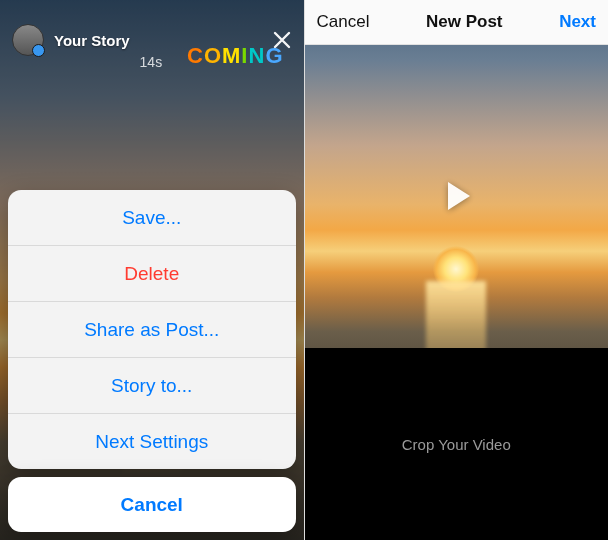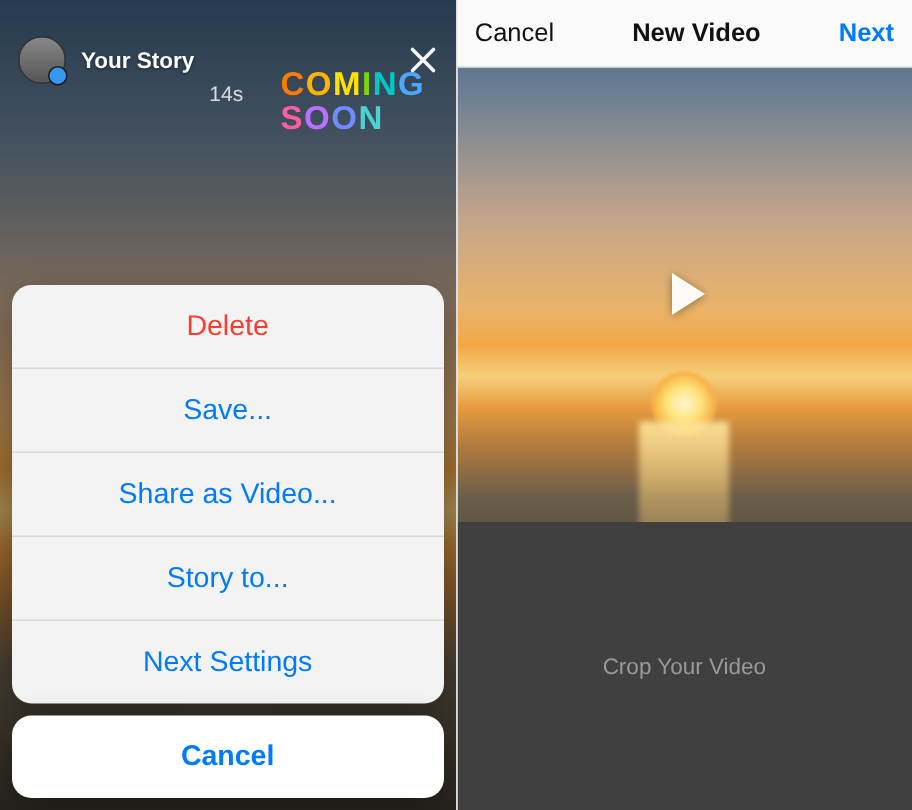--- a/index.html
+++ b/index.html
@@ -61,21 +61,21 @@
   .right .navbar{position:absolute;top:0;left:0;right:0;height:44px;background:#fafafa;border-bottom:1px solid #e1e1e1;display:flex;align-items:center;justify-content:space-between;padding:0 12px;z-index:2;}
   .nav-left,.nav-right{font-size:17px;color:#111;}
   .nav-right{color:#007aff;font-weight:600;text-align:right;}
   .nav-title{font-size:17px;font-weight:600;color:#111;}
   .preview{position:absolute;top:44px;left:0;right:0;height:304px;overflow:hidden;}
   .preview .sunset{top:-60px;bottom:-60px;height:auto;}
   .preview .sun{top:74%;}
   .preview .reflection{top:78%;}
   .play{position:absolute;left:50%;top:50%;transform:translate(-50%,-50%);opacity:.95;}
   .play svg{display:block;filter:drop-shadow(0 1px 3px rgba(0,0,0,.4));}
-  .crop-area{position:absolute;top:348px;left:0;right:0;bottom:0;background:#404040;display:flex;align-items:center;justify-content:center;}
+  .crop-area{position:absolute;top:348px;left:0;right:0;bottom:0;background:#000000;display:flex;align-items:center;justify-content:center;}
   .crop-label{color:#9a9a9a;font-size:15px;}
 </style>
 </head>
 <body>
 
 <div class="screens">
 
   <div class="screen left">
     <div class="sunset"></div>
     <div class="sun"></div>
@@ -91,41 +91,38 @@
         <svg width="20" height="20" viewBox="0 0 20 20">
             <path d="M3 3 L17 17 M17 3 L3 17" stroke="#fff" stroke-width="2.4" stroke-linecap="round"></path>
           </svg>
       </div>
     </div>
 
     <div class="coming-soon">
       <div class="cs-line">
         <span style="color:#ff7a00">C</span><span style="color:#ffb400">O</span><span style="color:#ffe100">M</span><span style="color:#7ad900">I</span><span style="color:#00c8c8">N</span><span style="color:#4aa8ff">G</span>
       </div>
-      <div class="cs-line">
-        <span style="color:#ff5fa2">S</span><span style="color:#b96fff">O</span><span style="color:#6f8bff">O</span><span style="color:#4ad3d3">N</span>
-      </div>
     </div>
 
     <div class="sheet-wrap">
       <div class="sheet">
+        <div class="item">Save...</div>
         <div class="item destructive">Delete</div>
-        <div class="item">Save...</div>
-        <div class="item">Share as Video...</div>
+        <div class="item">Share as Post...</div>
         <div class="item">Story to...</div>
         <div class="item">Next Settings</div>
       </div>
       <div class="cancel-btn">Cancel</div>
     </div>
   </div>
 
   <div class="screen right">
     <div class="navbar">
       <div class="nav-left">Cancel</div>
-      <div class="nav-title">New Video</div>
+      <div class="nav-title">New Post</div>
       <div class="nav-right">Next</div>
     </div>
 
     <div class="preview">
       <div class="sunset"></div>
       <div class="sun"></div>
       <div class="reflection"></div>
       <div class="play">
         <svg width="48" height="48" viewBox="0 0 48 48">
             <path d="M16 10 L38 24 L16 38 Z" fill="#fff"></path>

